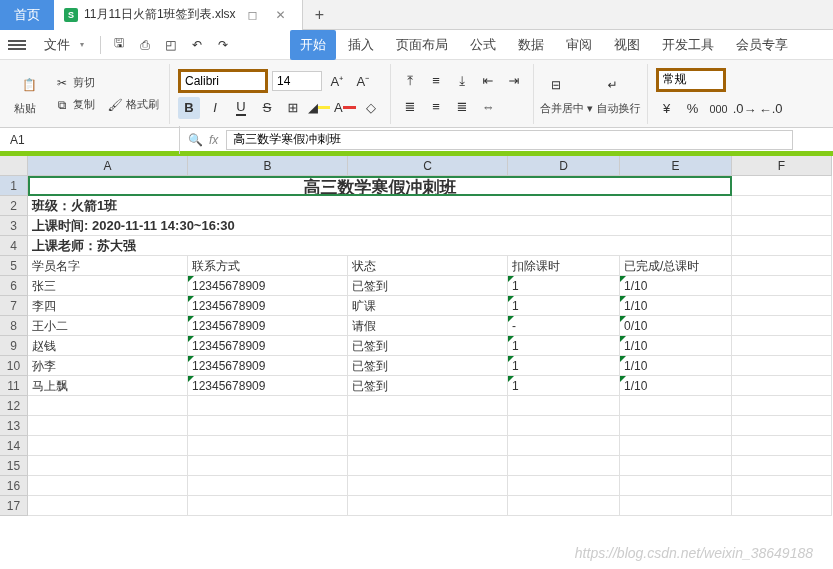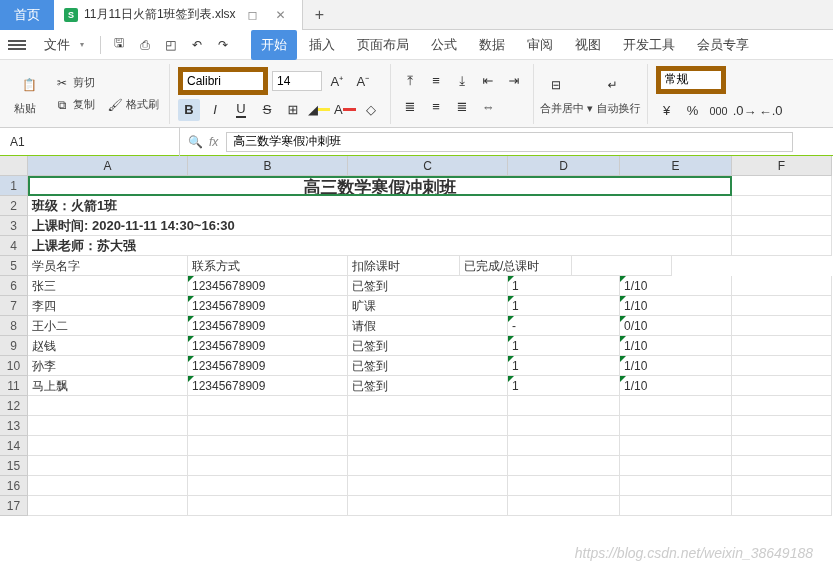--- a/index.html
+++ b/index.html
@@ -10,40 +10,40 @@
 .doc-tab { display: flex; align-items: center; gap: 6px; padding: 0 10px; height: 30px; background: #fff; border-right: 1px solid #d0d0d0; }
 .doc-icon { width: 14px; height: 14px; background: #23a55a; border-radius: 2px; display: inline-flex; align-items: center; justify-content: center; color: #fff; font-size: 9px; font-weight: bold; }
 .tab-ctrl { padding: 0 6px; color: #888; cursor: pointer; }
 .add-tab { padding: 0 12px; color: #555; font-size: 16px; }
 
 .menubar { height: 30px; background: #fff; border-bottom: 1px solid #e0e0e0; display: flex; align-items: center; padding: 0 8px; gap: 2px; }
 .menu-ham { width: 18px; display: flex; flex-direction: column; gap: 2px; margin-right: 6px; }
 .menu-ham span { height: 2px; background: #555; }
 .menu-item { padding: 0 10px; height: 30px; line-height: 30px; font-size: 13px; color: #444; cursor: pointer; }
 .menu-file { display: flex; align-items: center; gap: 10px; justify-content: flex-end; }
-.menu-start { background: #4a90e2; color: #fff; border-radius: 2px; }
+.menu-start { background: #4a90e2; color: #fff; border-radius: 2px; margin-left: 39px; }
 .caret { font-size: 8px; color: #888; }
 .menu-divider { width: 1px; height: 18px; background: #d0d0d0; margin: 0 4px; }
 
 .toolbar { height: 68px; background: #f7f7f7; border-bottom: 1px solid #d0d0d0; display: flex; align-items: center; padding: 0 8px; }
 .tb-group { display: flex; flex-direction: column; justify-content: center; align-items: center; padding: 0 6px; border-right: 1px solid #e0e0e0; height: 60px; }
 .tb-row { display: flex; align-items: center; gap: 4px; }
 .tb-col { display: flex; flex-direction: column; gap: 2px; }
 .tb-btn { padding: 2px 4px; display: flex; align-items: center; gap: 3px; cursor: pointer; border-radius: 2px; }
 .tb-label { font-size: 11px; color: #444; }
 .tb-icon { width: 16px; height: 16px; display: inline-flex; align-items: center; justify-content: center; }
 .tb-icon-lg { width: 24px; height: 24px; }
-.font-select { border: 5px solid #a16207; padding: 2px 4px; font-size: 12px; width: 90px; background: #fff; }
+.font-select { border: 3px solid #a16207; padding: 2px 4px; font-size: 12px; width: 90px; background: #fff; }
 .size-select { border: 1px solid #ccc; padding: 2px 4px; font-size: 12px; width: 50px; background: #fff; }
 .fmt-btn { width: 22px; height: 22px; display: inline-flex; align-items: center; justify-content: center; cursor: pointer; font-size: 13px; border-radius: 2px; }
 .fmt-bold { font-weight: bold; background: #d0e0f0; }
 .underline-sw { border-bottom: 2px solid #333; }
 .color-sw { width: 14px; height: 3px; display: inline-block; }
 
-.formula-bar { height: 28px; background: #fff; border-bottom: 1px solid #84cc16; display: flex; align-items: center; }
+.formula-bar { height: 28px; background: #fff; border-bottom: 5px solid #84cc16; display: flex; align-items: center; }
 .cell-ref { width: 180px; padding: 0 10px; border-right: 1px solid #d0d0d0; height: 28px; line-height: 28px; font-size: 12px; color: #333; }
 .fx-ctrl { display: flex; align-items: center; gap: 6px; padding: 0 8px; color: #888; }
 .fx-input { flex: 1; border: 1px solid #ccc; height: 20px; padding: 0 6px; font-size: 12px; margin-right: 40px; }
 
 .sheet { display: flex; height: calc(569px - 30px - 30px - 68px - 28px); position: relative; }
 .corner { width: 28px; height: 20px; background: #e8e8e8; border-right: 1px solid #ccc; border-bottom: 1px solid #ccc; position: absolute; top: 0; left: 0; }
 .col-headers { position: absolute; top: 0; left: 28px; height: 20px; display: flex; background: #e8e8e8; }
 .col-h { border-right: 1px solid #ccc; border-bottom: 1px solid #ccc; text-align: center; line-height: 20px; font-size: 12px; color: #333; }
 .col-h.sel { background: #d0dceb; }
 .row-headers { position: absolute; top: 20px; left: 0; width: 28px; background: #e8e8e8; }
@@ -270,20 +270,21 @@
         <div class="cell colA bold" style="width: 704px; overflow: visible;">上课时间: 2020-11-11 14:30~16:30</div>
         <div class="cell colF"></div>
       </div>
       <div class="cell-row">
         <div class="cell colA bold" style="width: 704px; overflow: visible;">上课老师：苏大强</div>
         <div class="cell colF"></div>
       </div>
       <div class="cell-row">
         <div class="cell colA">学员名字</div>
         <div class="cell colB">联系方式</div>
+        <div class="cell colC">状态</div>
         <div class="cell colD">扣除课时</div>
         <div class="cell colE">已完成/总课时</div>
         <div class="cell colF"></div>
       </div>
       <div class="cell-row">
         <div class="cell colA">张三</div>
         <div class="cell colB green-tri">12345678909</div>
         <div class="cell colC">已签到</div>
         <div class="cell colD green-tri">1</div>
         <div class="cell colE green-tri">1/10</div>

